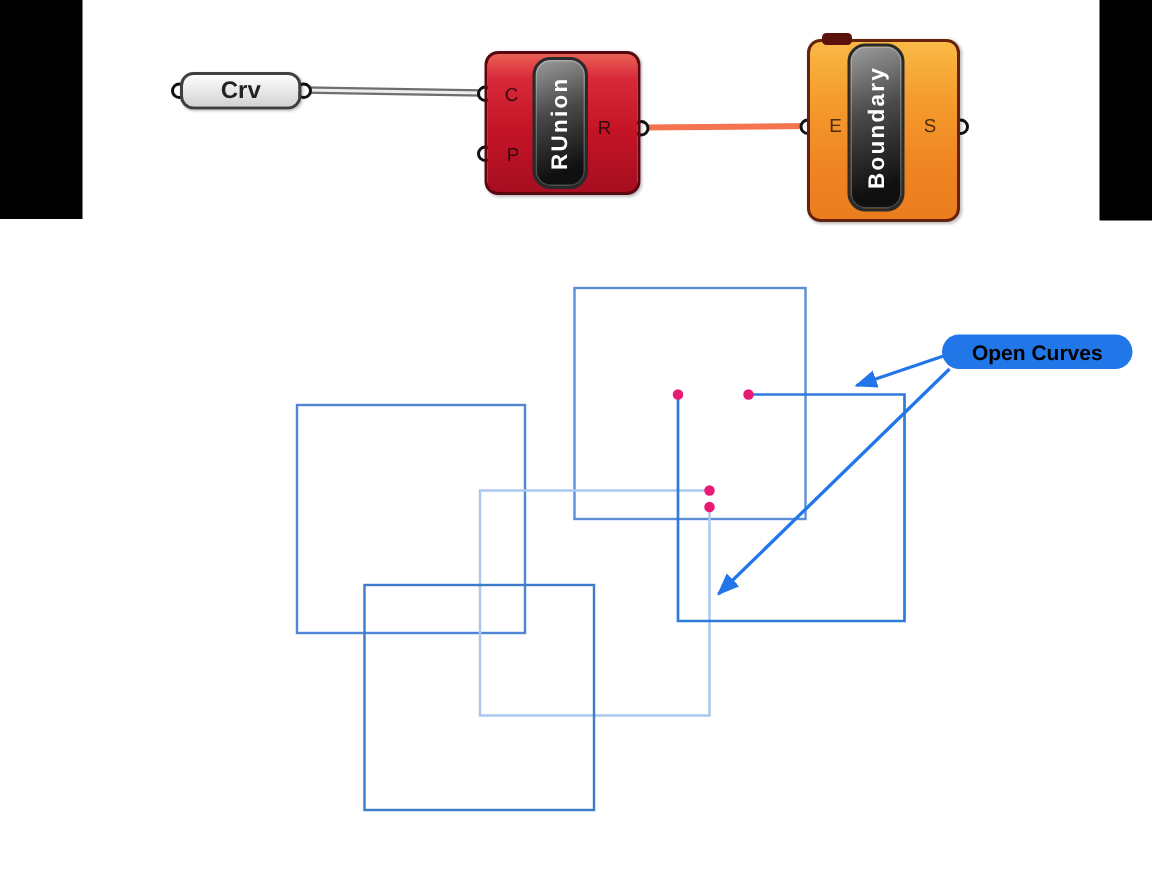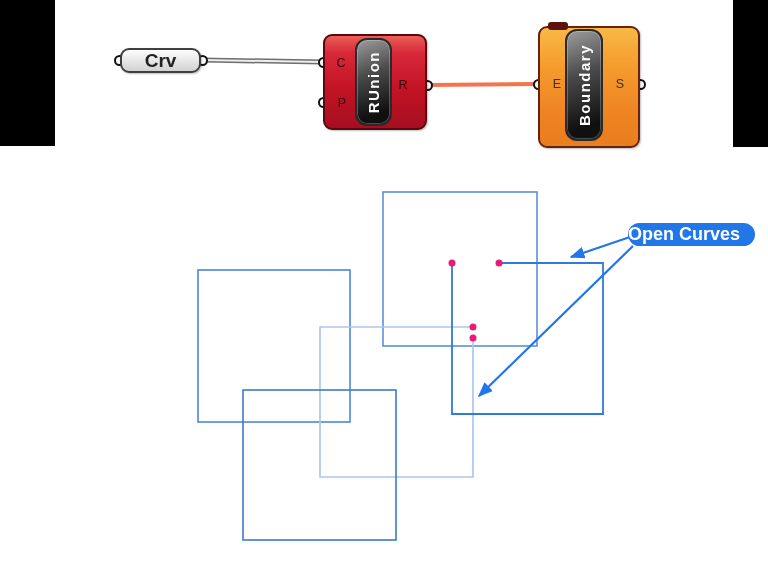--- a/index.html
+++ b/index.html
@@ -18,21 +18,21 @@
     background:#fff;border:2.5px solid #111;box-sizing:border-box;z-index:0;
   }
   .node-body{
     position:absolute;left:0;top:0;width:100%;height:100%;
     box-sizing:border-box;border-radius:9px;z-index:1;
   }
   .crv-body{
     background:linear-gradient(#fdfdfd,#e6e6e6 55%,#d2d2d2);
     border:2px solid #3f3f3f;
     display:flex;align-items:center;justify-content:center;
-    font-size:19px;font-weight:600;color:#222;
+    font-size:16px;font-weight:600;color:#222;
     box-shadow:1px 1px 2px rgba(0,0,0,0.25);
   }
   .runion-body{
     background:linear-gradient(#ea5f54 0%,#d8293a 18%,#c41426 55%,#a60e20 100%);
     border:2px solid #58090f;
     box-shadow:1px 1px 2px rgba(0,0,0,0.25);
   }
   .boundary-body{
     background:linear-gradient(#f9b946 0%,#f59e2e 30%,#ef8423 70%,#ea7d1d 100%);
     border:2px solid #66220b;
@@ -53,22 +53,22 @@
     position:absolute;font-size:12.5px;line-height:16px;width:16px;text-align:center;
   }
   .port.red{color:#35090b;}
   .port.orange{color:#4d2c10;}
   .badge{
     position:absolute;background:#5c120c;border-radius:3px;z-index:2;
   }
   .callout{
     position:absolute;left:628px;top:223px;width:127px;height:23px;z-index:2;
     background:#2176e8;border-radius:12px;
-    display:flex;align-items:center;
-    color:#ffffff;font-weight:bold;font-size:18px;
+    display:flex;align-items:center;justify-content:center;
+    color:#000000;font-weight:bold;font-size:14px;
   }
 </style>
 </head>
 <body>
 
 <svg id="scene" width="768" height="587" viewBox="0 0 768 587">
   <defs>
     <marker id="arrowhead" markerUnits="userSpaceOnUse" markerWidth="15" markerHeight="13" viewBox="0 0 10 8" refX="9" refY="4" orient="auto">
       <path d="M0,0 L10,4 L0,8 z" fill="#2276e9"></path>
     </marker>

